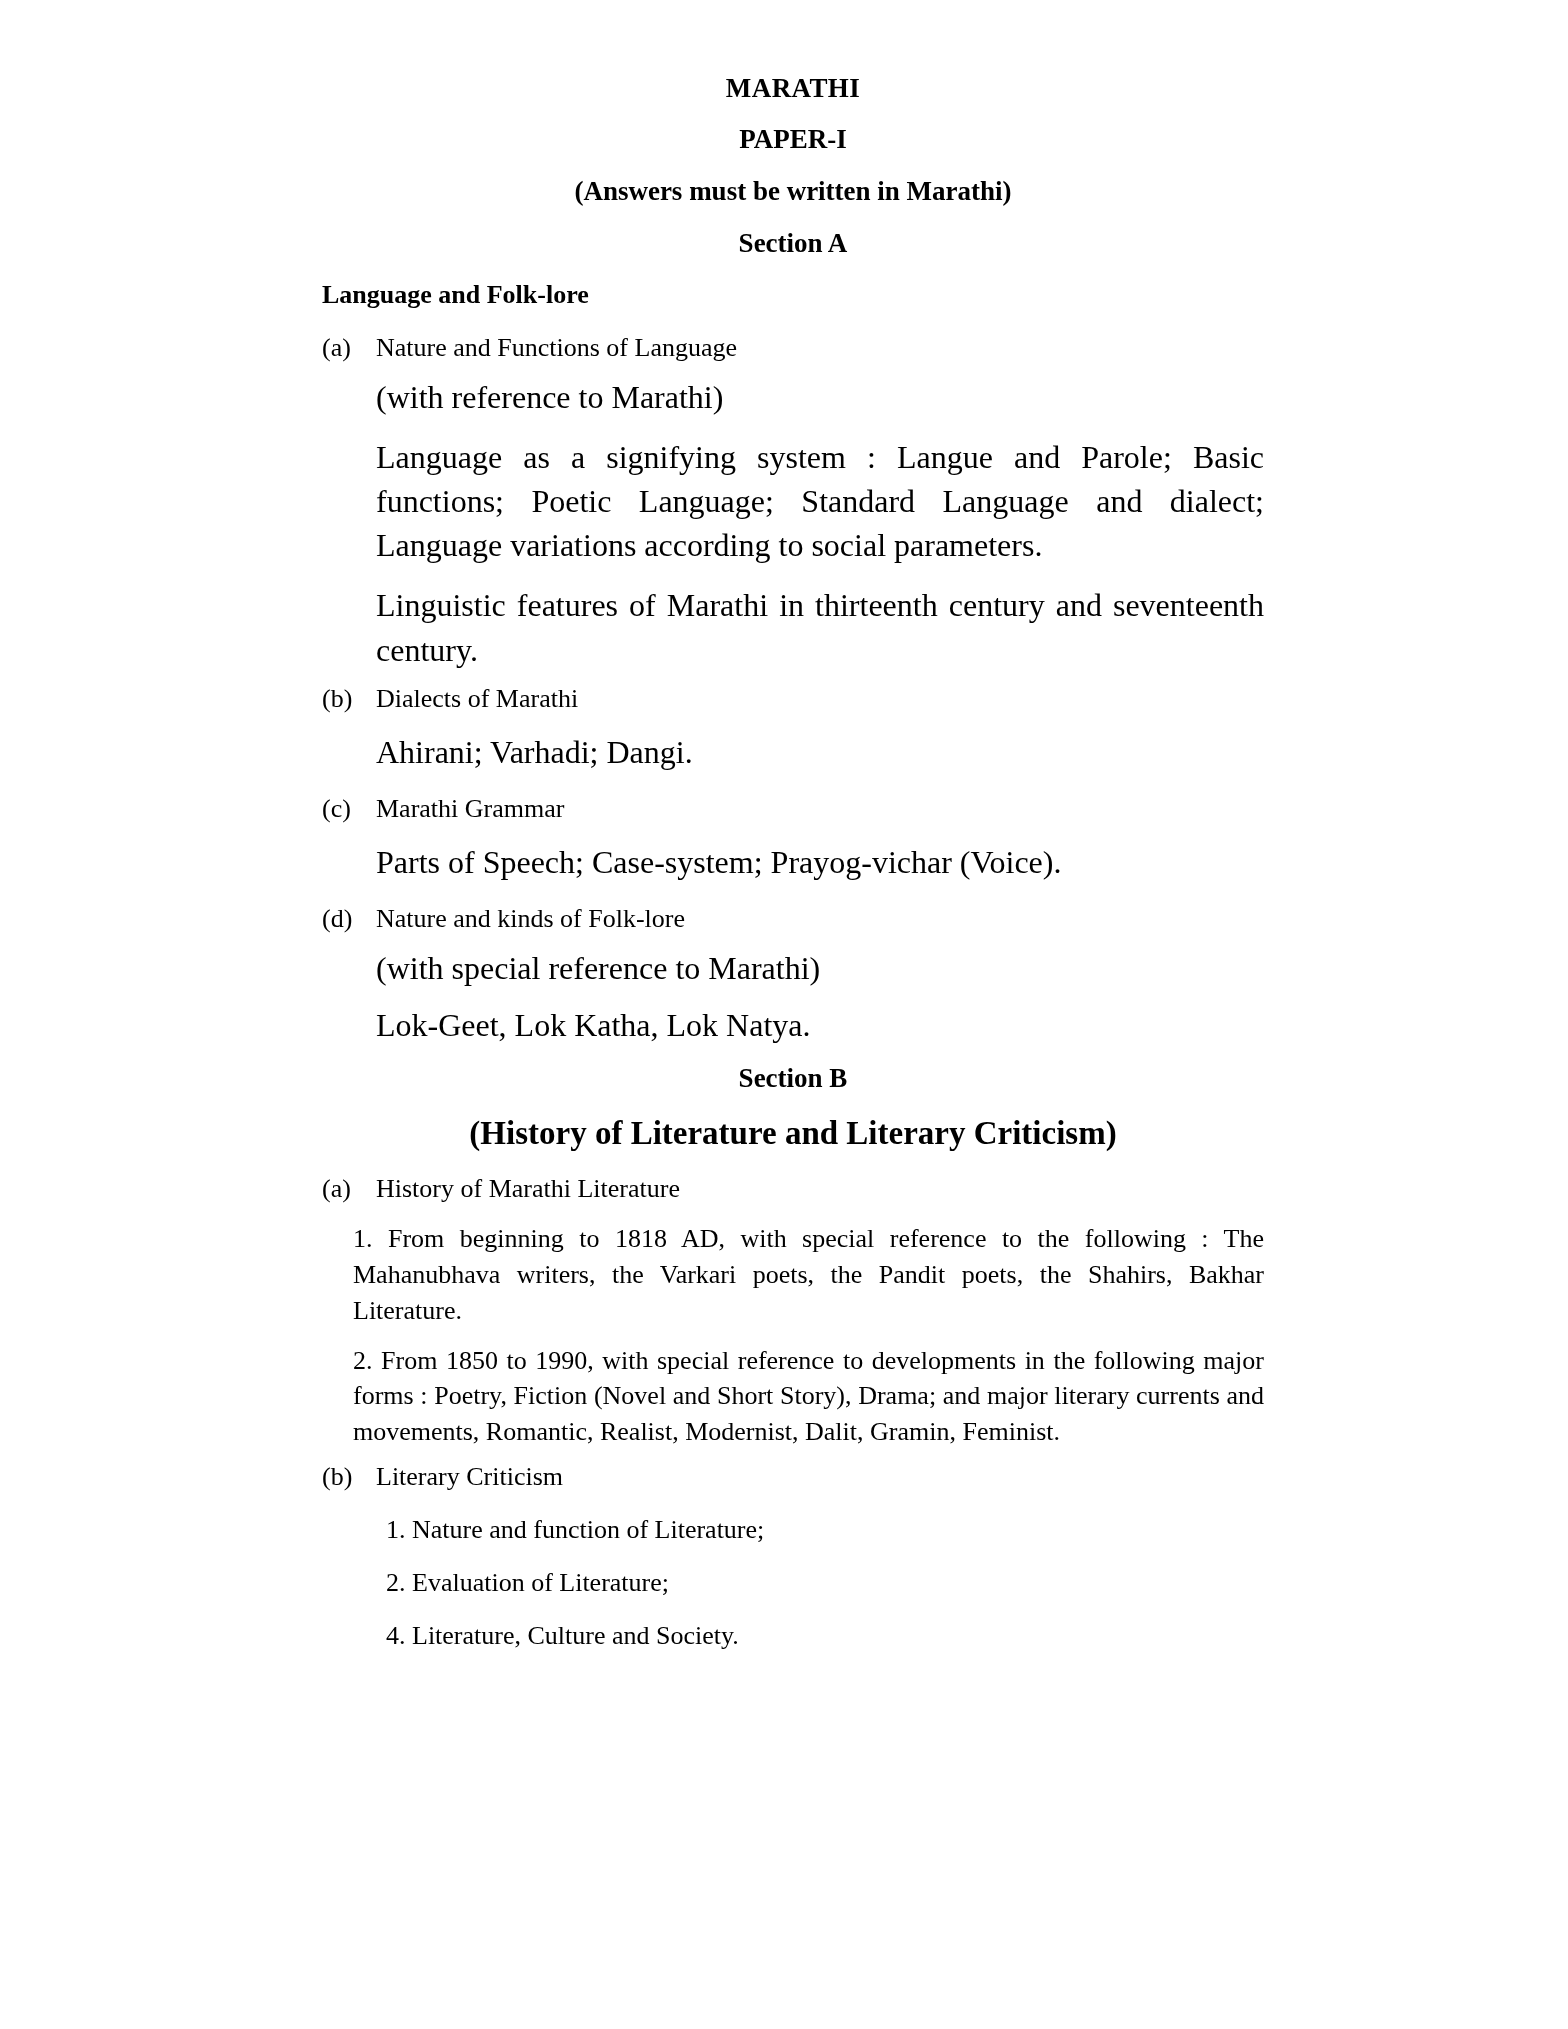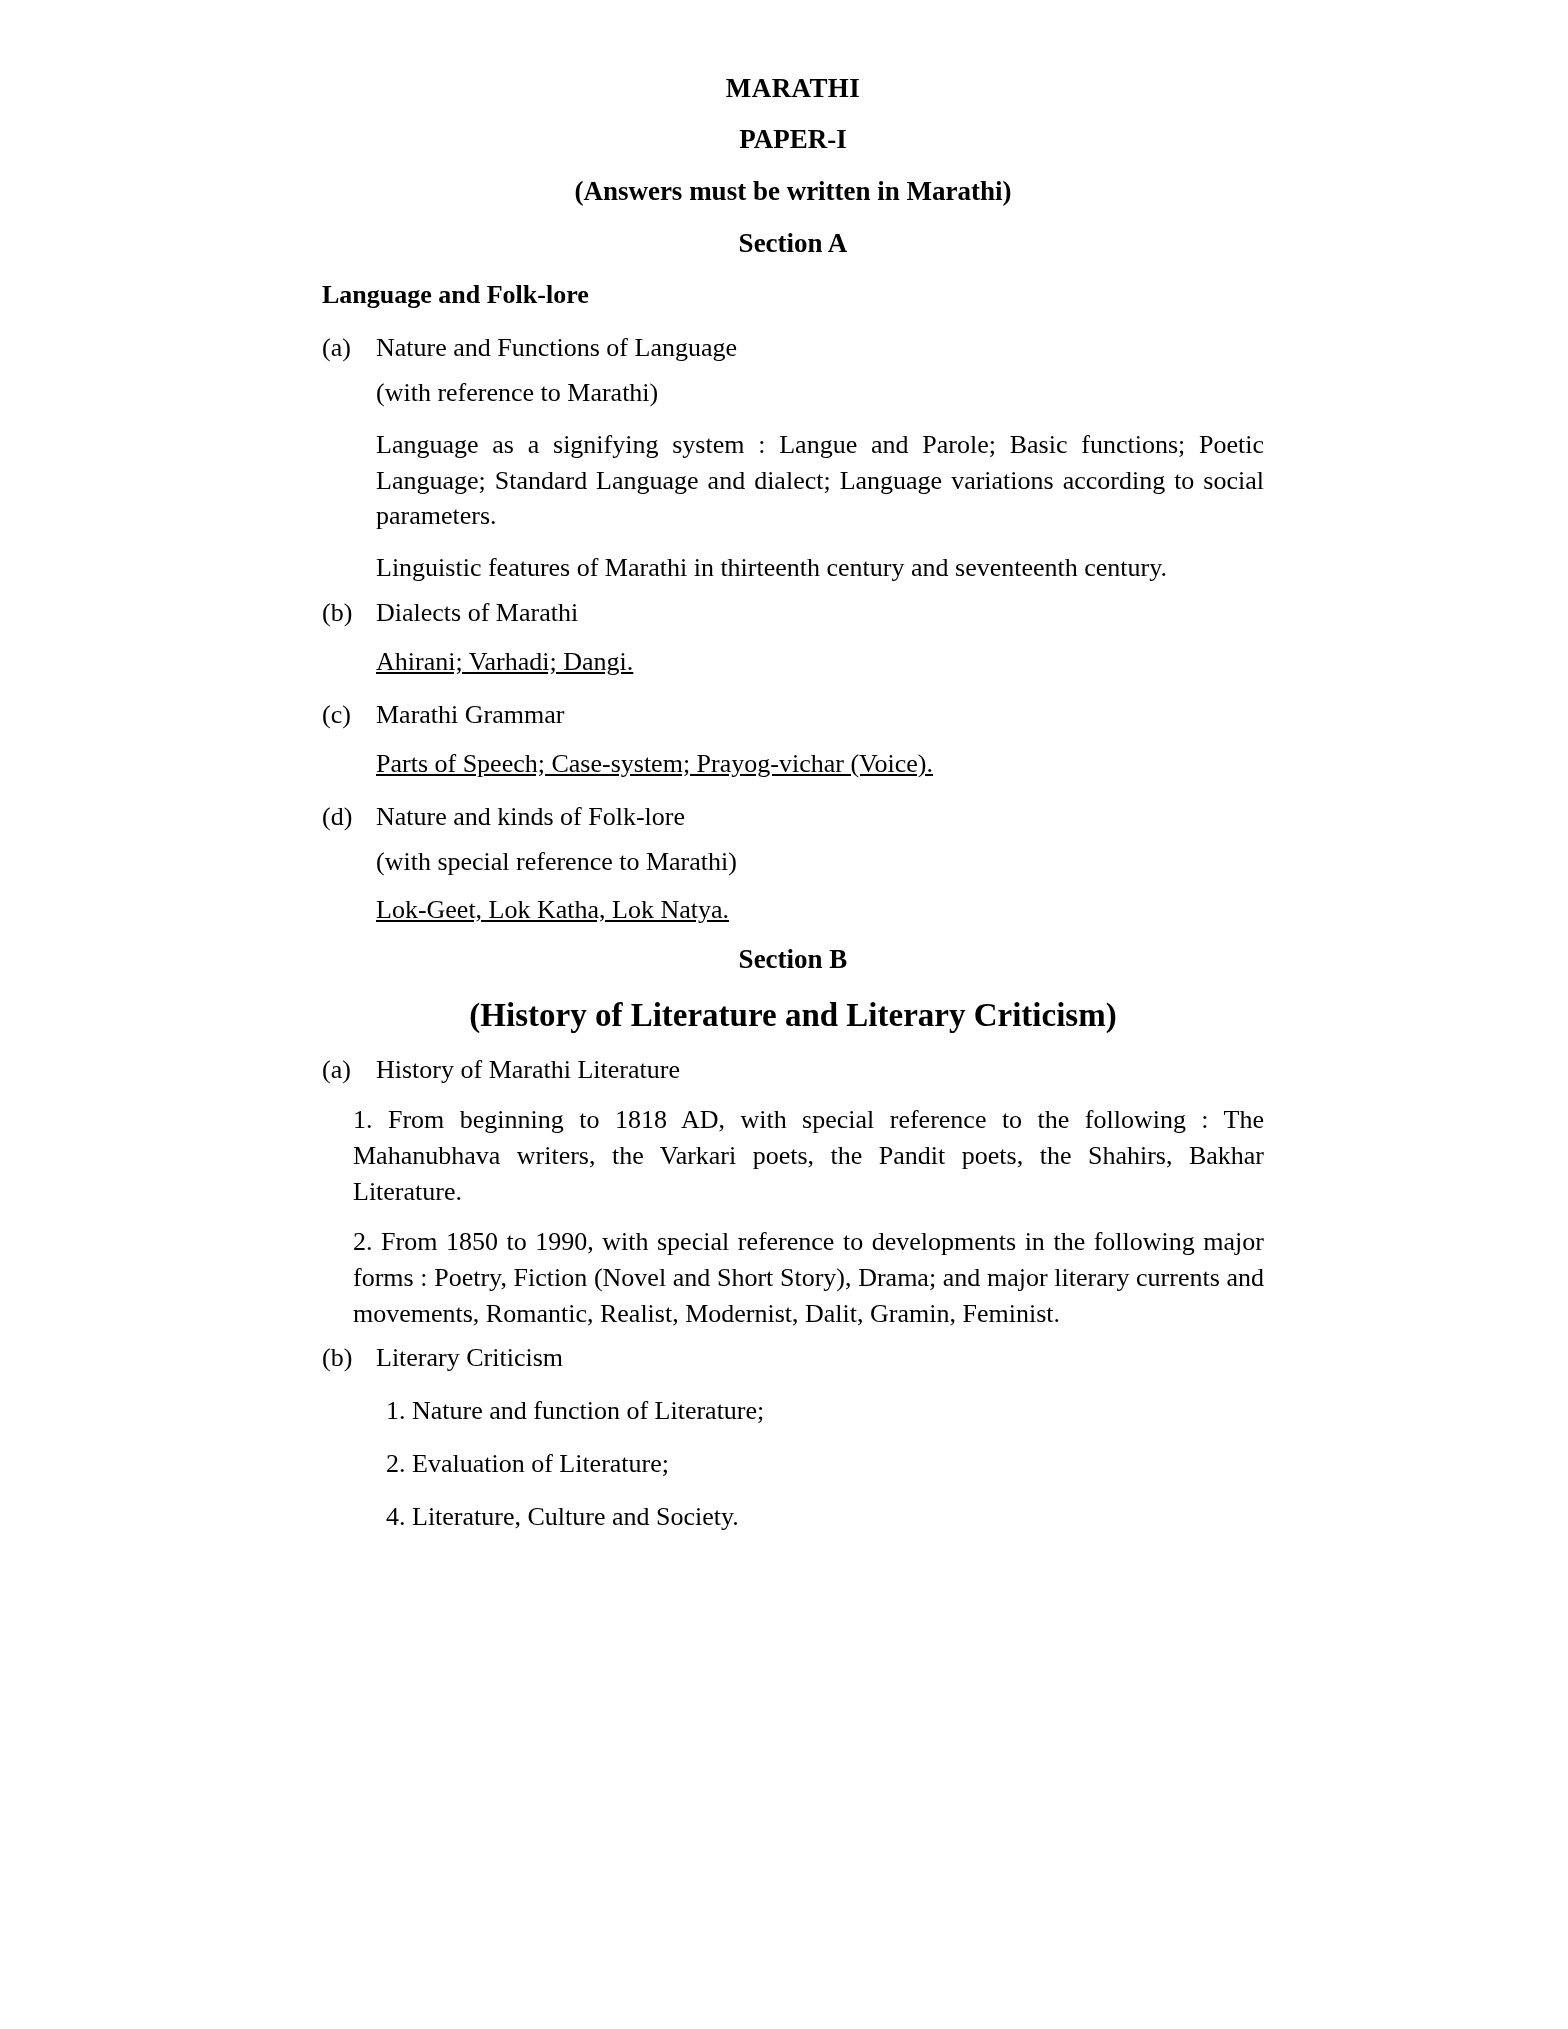--- a/index.html
+++ b/index.html
@@ -89,29 +89,28 @@
   .item-body {
     flex: 1 1 auto;
     font-size: 26px;
     line-height: 1.38;
   }
   .item-body .sub-line {
     display: block;
   }
 
   .para {
-    font-size: 26px;
+    font-size: 32px;
     line-height: 1.38;
     margin: 16px 0 0 54px;
     text-align: justify;
     text-justify: inter-word;
   }
   .para.tight {
     margin-top: 13px;
-    text-decoration: underline;
   }
   .para.plain {
     text-align: left;
   }
   .para.nogap {
     margin-top: 9px;
   }
   .numbered {
     font-size: 26px;
     line-height: 1.38;

